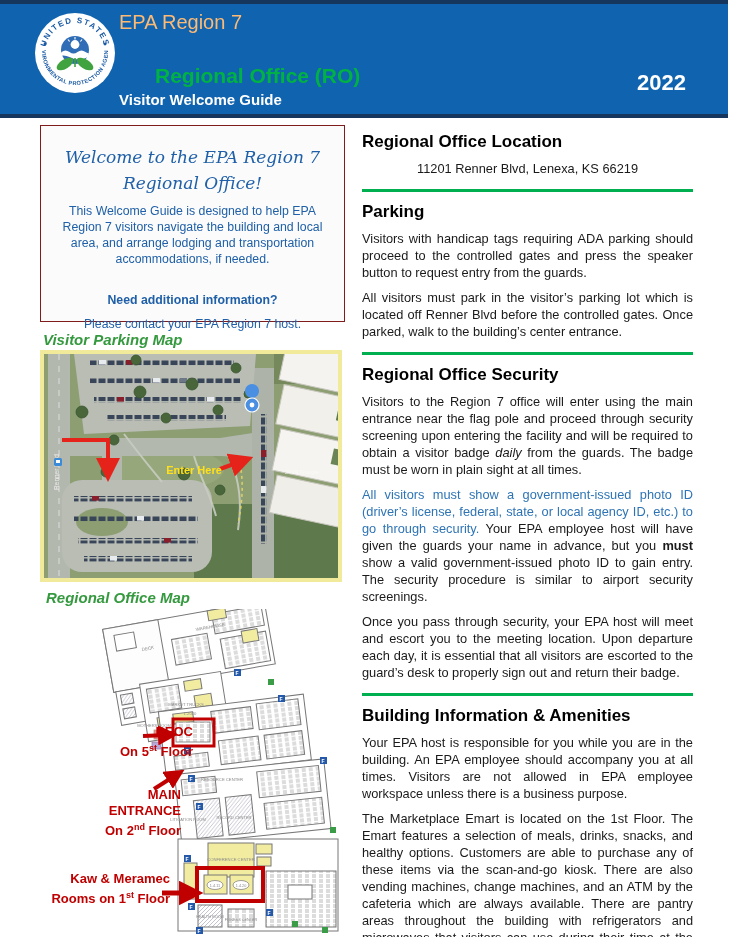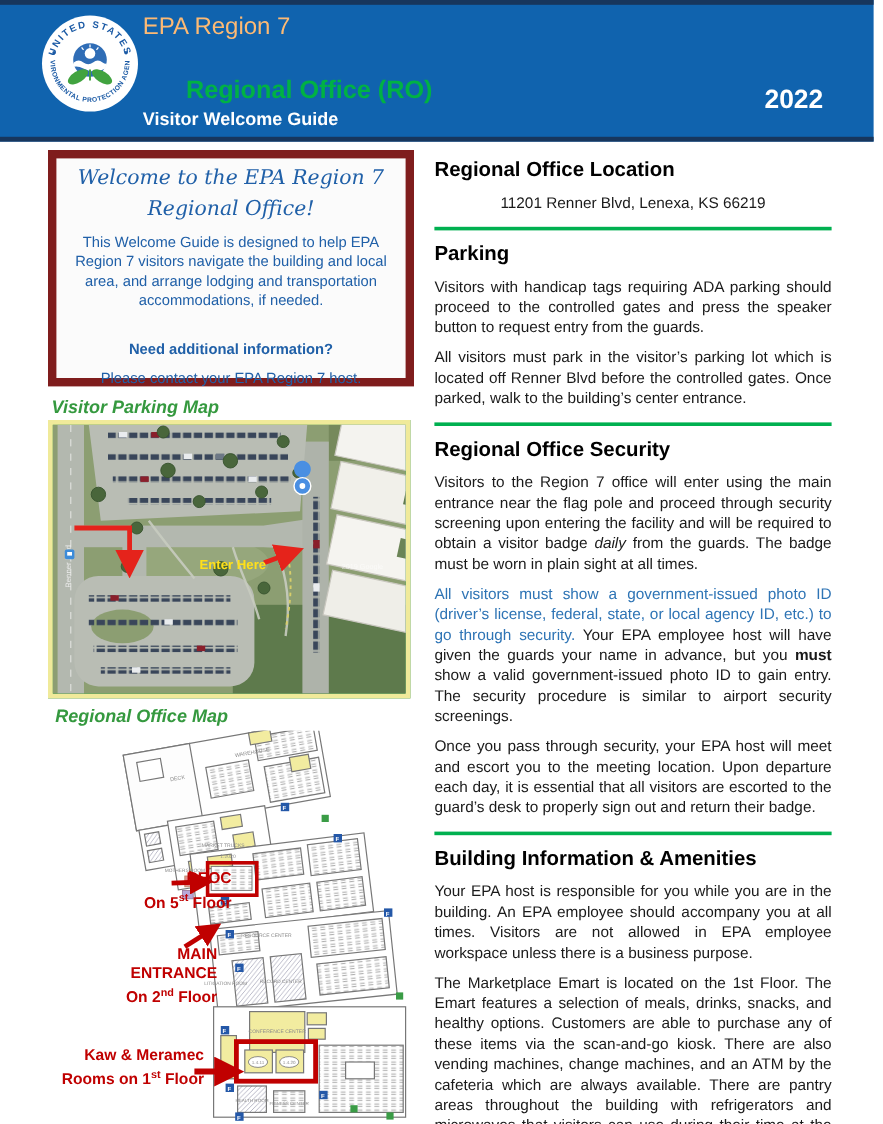--- a/index.html
+++ b/index.html
@@ -10,32 +10,32 @@
   .banner{position:absolute;left:0;top:0;width:728px;height:118px;background:#1063AE;
           border-top:4px solid #17365D;border-bottom:4px solid #17365D;box-sizing:border-box;}
   .banner .logo{position:absolute;left:33px;top:7px;}
   .h-org{position:absolute;left:119px;top:7px;font-size:20px;font-weight:normal;color:#fdba74;}
   .h-office{position:absolute;left:119px;top:60px;font-size:21px;font-weight:bold;color:#00B244;margin-left:36px;}
   .h-doc{position:absolute;left:119px;top:87px;font-size:15px;font-weight:bold;color:#fff;}
   .h-year{position:absolute;right:42px;top:66px;font-size:22px;font-weight:bold;color:#fff;}
 
   
   .welcome{position:absolute;left:40px;top:125px;width:305px;height:197px;box-sizing:border-box;
-           border:7px solid #7f1d1d;background:#FBFBFB;text-align:center;padding:3px 10px;}
+           border:1px solid #7f1d1d;background:#FBFBFB;text-align:center;padding:18px 10px;}
   .w-title{font-family:"DejaVu Serif",serif;font-style:italic;color:#2060A8;font-size:17px;line-height:26px;}
   .w-body{color:#2060A8;font-size:12.3px;line-height:16px;margin-top:7px;}
   .w-q{color:#2060A8;font-size:12.3px;font-weight:bold;margin-top:26px;}
   .w-c{color:#2060A8;font-size:12.3px;margin-top:10px;}
 
   .map-label{position:absolute;font-size:15px;font-weight:bold;font-style:italic;color:#35993F;}
   .lbl-parking{left:43px;top:331px;}
   .lbl-office{left:46px;top:589px;}
 
   .pmap{position:absolute;left:40px;top:350px;width:302px;height:232px;box-sizing:border-box;
-        border:4px solid #F0EA9A;background:#15803d;}
+        border:4px solid #F0EA9A;background:#7dd3fc;}
   .omap{position:absolute;left:38px;top:609px;width:307px;height:328px;}
 
   
   .ann{position:absolute;color:#C00000;font-weight:bold;font-size:13px;line-height:16px;text-align:right;}
   .ann sup{font-size:9px;}
   .ann-reoc{left:55px;top:115px;width:100px;}
   .ann-main{left:38px;top:178px;width:105px;}
   .ann-kaw{left:12px;top:262px;width:120px;}
 
   

